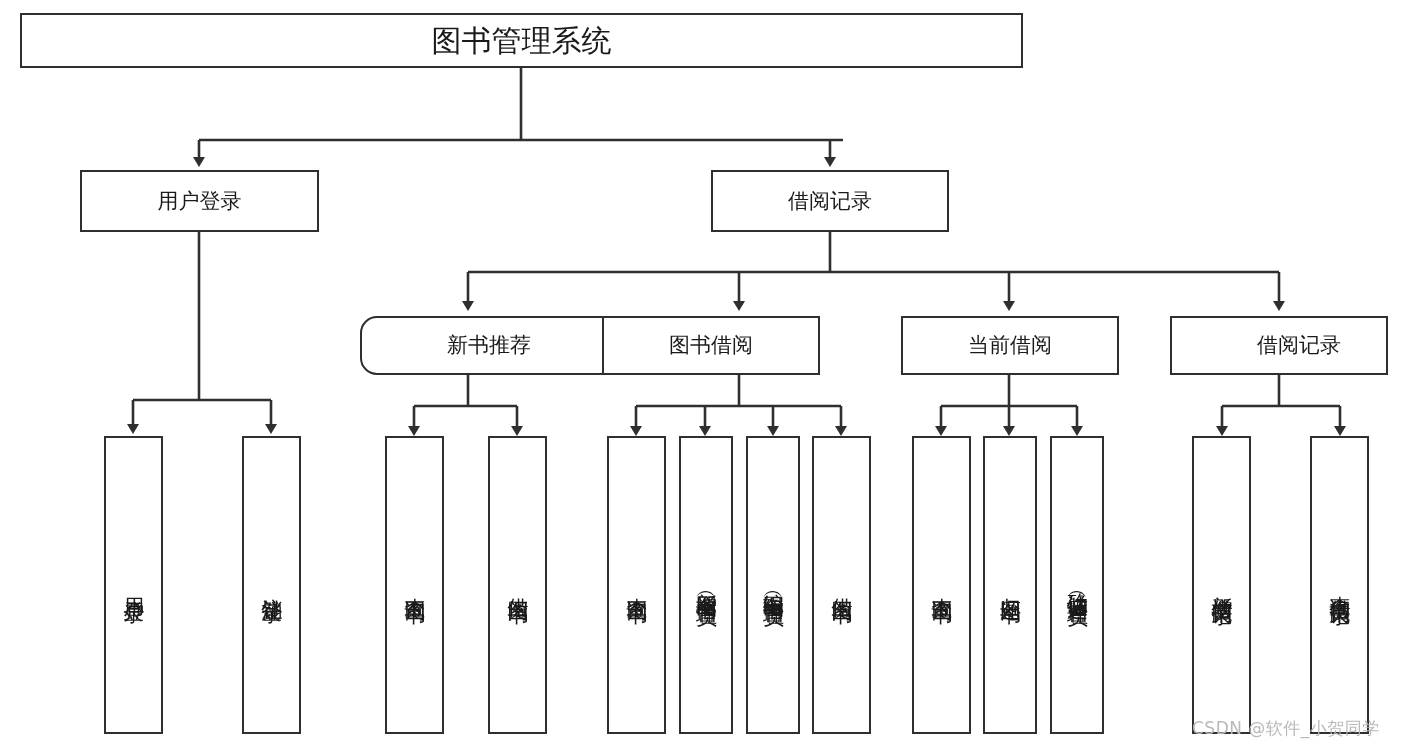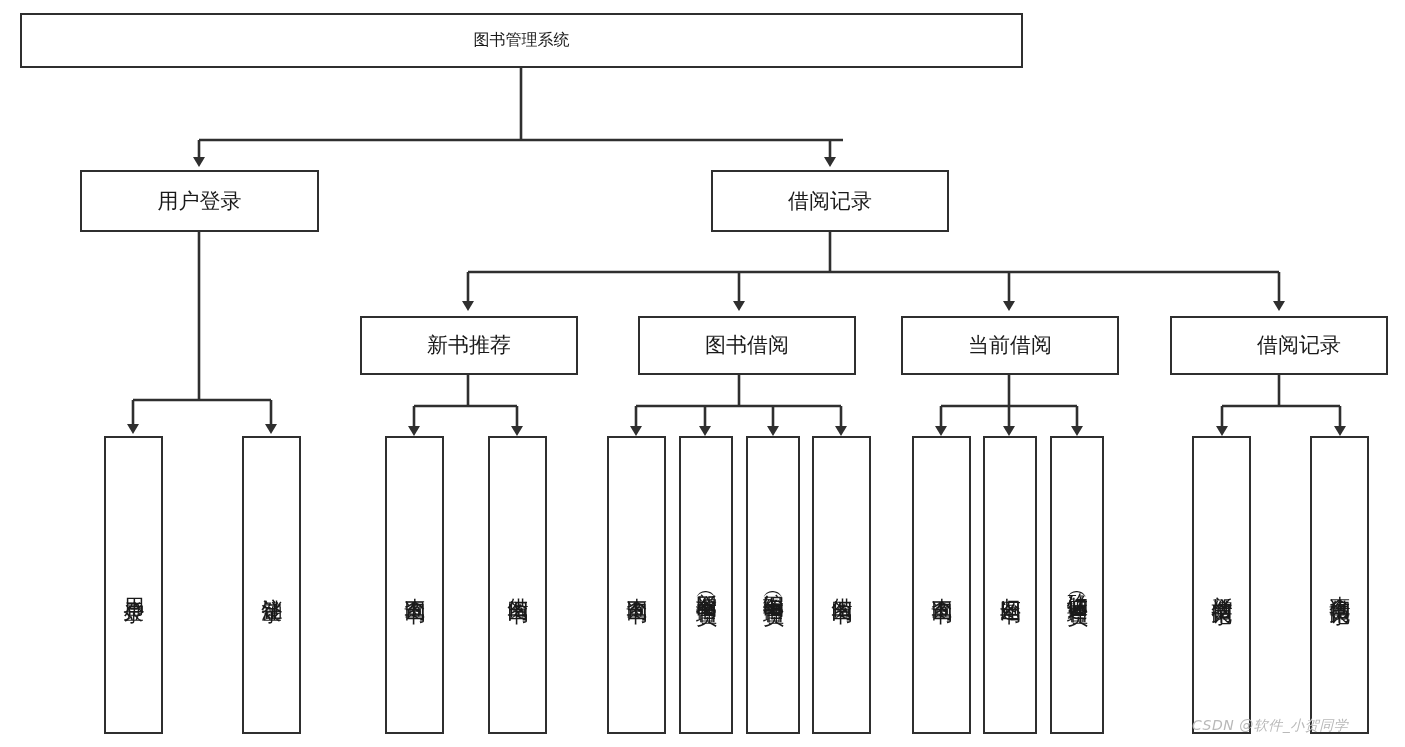--- a/index.html
+++ b/index.html
@@ -47,29 +47,28 @@
     font-size: 21px;
   }
   .node.v .lbl {
     writing-mode: vertical-rl;
     text-orientation: upright;
     letter-spacing: 2px;
     white-space: nowrap;
     line-height: 1;
   }
   .node.root {
-    font-size: 16px;
+    font-size: 30px;
   }
   .watermark {
     position: absolute;
     color: #b9b9b9;
-    font-size: 14px;
+    font-size: 17px;
     white-space: nowrap;
     letter-spacing: 0.5px;
-    font-style: italic;
   }
 </style>
 </head>
 <body>
 
 <div id="canvas">
 
   <svg id="edges" viewBox="0 0 1405 747" xmlns="http://www.w3.org/2000/svg">
     <defs>
       <marker id="arrow" markerWidth="10" markerHeight="12" refX="1" refY="6" orient="auto" markerUnits="userSpaceOnUse">
@@ -124,24 +123,24 @@
     <span class="lbl">图书管理系统</span>
   </div>
 
   <div class="node h" style="left:80px; top:170px; width:239px; height:62px;">
     <span class="lbl">用户登录</span>
   </div>
   <div class="node h" style="left:711px; top:170px; width:238px; height:62px;">
     <span class="lbl">借阅记录</span>
   </div>
 
-  <div class="node h" style="left:360px; top:316px; width:218px; height:59px;">
+  <div class="node h" style="left:360px; top:316px; width:258px; height:59px;border-radius:17px;">
     <span class="lbl">新书推荐</span>
   </div>
-  <div class="node h" style="left:638px; top:316px; width:218px; height:59px;">
+  <div class="node h" style="left:602px; top:316px; width:218px; height:59px;">
     <span class="lbl">图书借阅</span>
   </div>
   <div class="node h" style="left:901px; top:316px; width:218px; height:59px;">
     <span class="lbl">当前借阅</span>
   </div>
   <div class="node h" style="left:1170px; top:316px; width:218px; height:59px;padding-left:40px;">
     <span class="lbl">借阅记录</span>
   </div>
 
   <div class="node v" style="left:104px; top:436px; width:59px; height:298px;">

